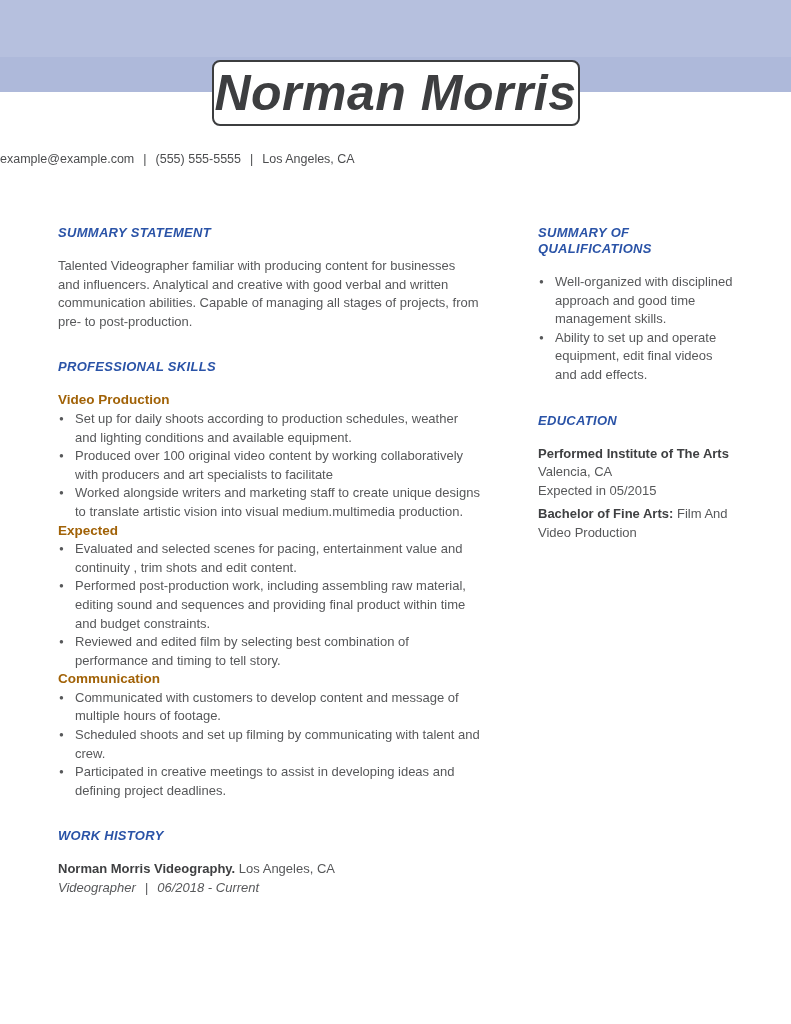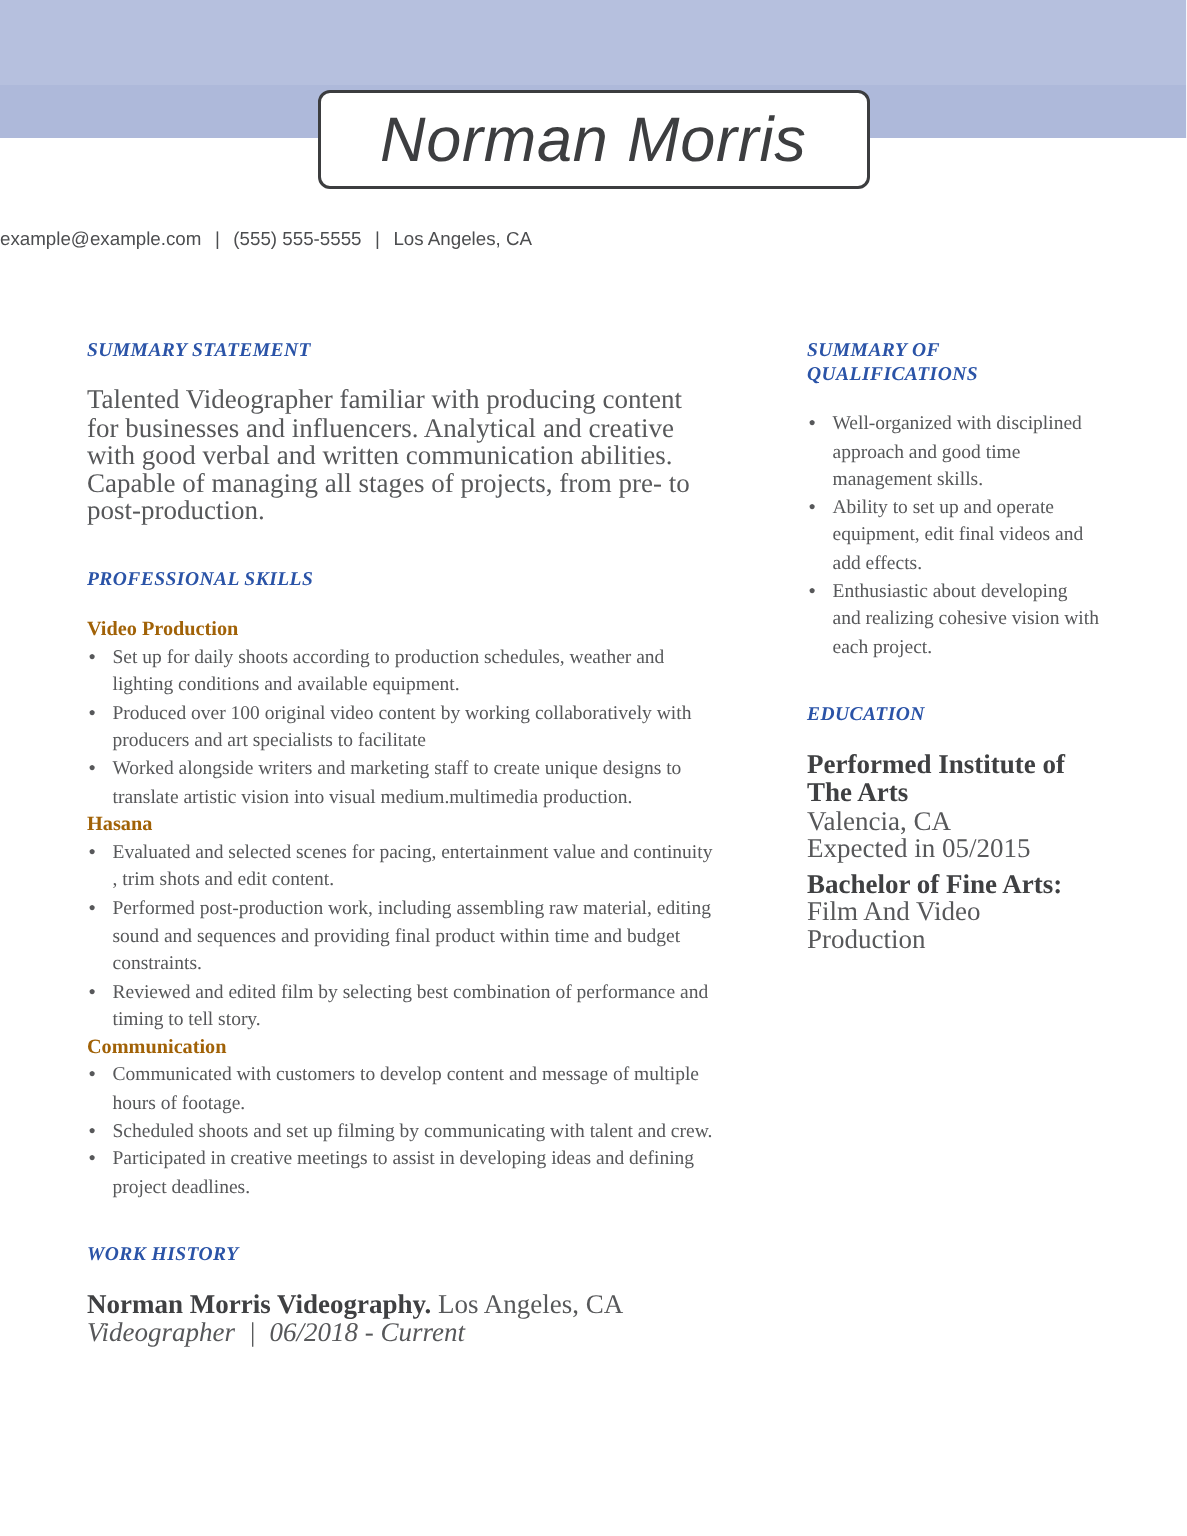--- a/index.html
+++ b/index.html
@@ -23,57 +23,56 @@
     top: 60px; left: 50%;
     transform: translateX(-50%);
     width: 368px; height: 66px;
     background: #ffffff;
     border: 2px solid #3c3d3f;
     border-radius: 8px;
     display: flex; align-items: center; justify-content: center;
   }
   .name-box h1 {
     margin: 0;
-    font-size: 42px;
+    font-size: 50px;
     font-style: italic;
-    font-weight: normal;
+    font-weight: bold;
     letter-spacing: 0.5px;
     color: #3d3e40;
     white-space: nowrap;
   }
   .contact {
     position: absolute;
     top: 152px; left: 0;
     width: 100%;
     font-size: 12.5px;
     color: #4c4d4f;
   }
   .contact .sep { margin: 0 9px; color: #4c4d4f; }
   .columns {
     position: absolute;
     top: 225px; left: 58px; right: 58px;
     display: flex;
     gap: 58px;
-    font-family: Liberation Serif, serif;
   }
   .col-left { flex: 0 0 422px; width: 422px; }
   .col-right { flex: 1 1 auto; min-width: 0; }
   section { margin: 0 0 28px 0; }
   .sec-h {
     margin: 0 0 16px 0;
     font-size: 13px;
     line-height: 16px;
     font-style: italic;
     font-weight: bold;
     letter-spacing: 0.3px;
     color: #2a53a7;
   }
   .body, .line {
     margin: 0;
-    font-size: 18px;
+    font-size: 13px;
     line-height: 18.6px;
     color: #57585a;
   }
   .sub-h {
     margin: 0;
     font-size: 13.5px;
     line-height: 18.6px;
     font-weight: bold;
     color: #a16207;
   }
@@ -132,21 +131,21 @@
         <div class="skill-group">
               <h3 class="sub-h">Video Production</h3>
               <ul class="bullets">
 
               <li class="bullet">Set up for daily shoots according to production schedules, weather and lighting conditions and available equipment.</li>
                 <li class="bullet">Produced over 100 original video content by working collaboratively with producers and art specialists to facilitate</li>
                 <li class="bullet">Worked alongside writers and marketing staff to create unique designs to translate artistic vision into visual medium.multimedia production.</li>
               </ul>
             </div>
             <div class="skill-group">
-              <h3 class="sub-h">Hasana</h3>
+              <h3 class="sub-h">Expected</h3>
               <ul class="bullets">
 
               <li class="bullet">Evaluated and selected scenes for pacing, entertainment value and continuity , trim shots and edit content.</li>
                 <li class="bullet">Performed post-production work, including assembling raw material, editing sound and sequences and providing final product within time and budget constraints.</li>
                 <li class="bullet">Reviewed and edited film by selecting best combination of performance and timing to tell story.</li>
               </ul>
             </div>
             <div class="skill-group">
               <h3 class="sub-h">Communication</h3>
               <ul class="bullets">
@@ -173,21 +172,20 @@
     </div>
 
     <div class="col-right">
 
       <section>
         <h2 class="sec-h">SUMMARY OF QUALIFICATIONS</h2>
         <ul class="bullets">
 
         <li class="bullet">Well-organized with disciplined approach and good time management skills.</li>
             <li class="bullet">Ability to set up and operate equipment, edit final videos and add effects.</li>
-            <li class="bullet">Enthusiastic about developing and realizing cohesive vision with each project.</li>
           </ul>
       </section>
 
       <section>
         <h2 class="sec-h">EDUCATION</h2>
         <p class="line b edu-school">Performed Institute of The Arts</p>
         <p class="line">Valencia, CA</p>
         <p class="line">Expected in 05/2015</p>
         <p class="line degree-line"><span class="b">Bachelor of Fine Arts:</span> <span>Film And Video Production</span></p>
       </section>

